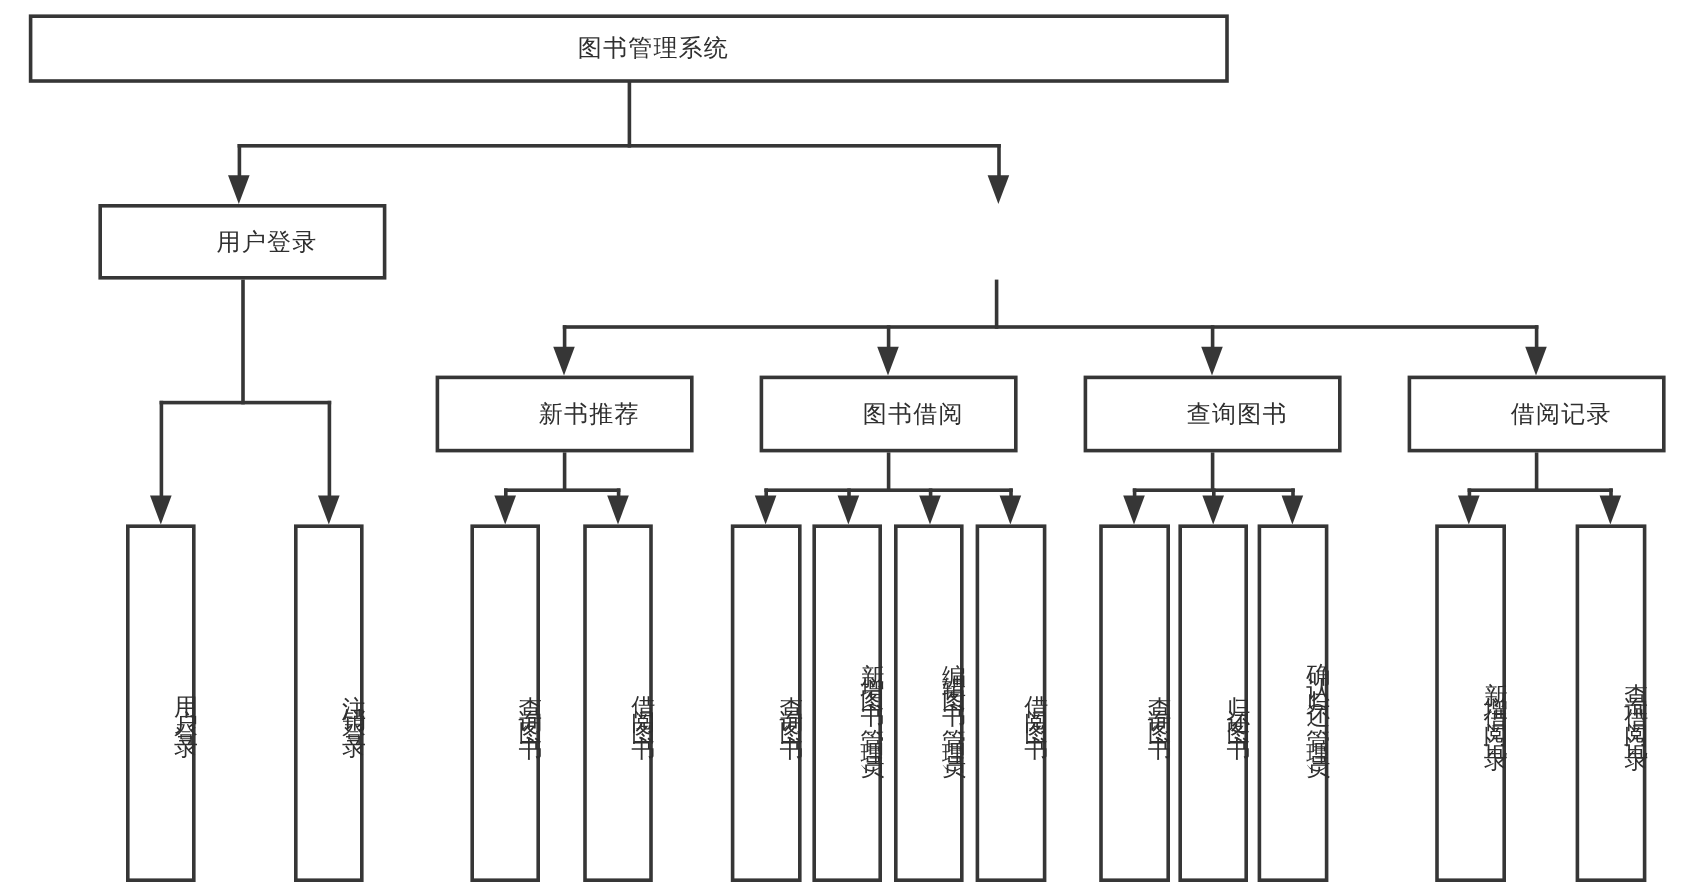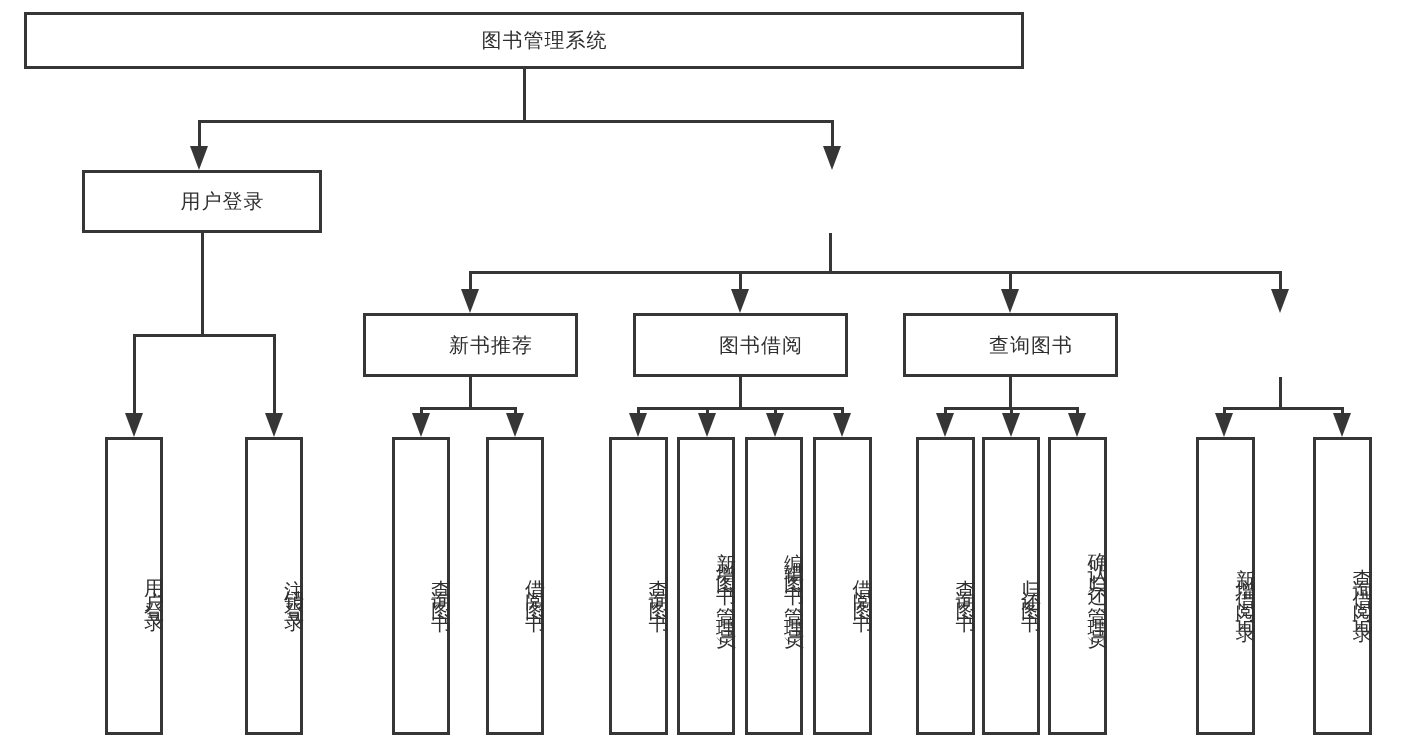--- a/index.html
+++ b/index.html
@@ -76,20 +76,23 @@
 
   <div class="box" style="left:633px;top:313px;width:215px;height:64px">
     <span>图书借阅</span>
   </div>
   <div class="box" style="left:363px;top:313px;width:215px;height:64px">
     <span>新书推荐</span>
   </div>
   <div class="box" style="left:903px;top:313px;width:215px;height:64px">
     <span>查询图书</span>
   </div>
+  <div class="box" style="left:1173px;top:313px;width:215px;height:64px">
+    <span>借阅记录</span>
+  </div>
 
   <div class="vline" style="left:468.5px;top:377px;height:33px"></div>
   <div class="hline" style="left:419.5px;top:407px;width:97px"></div>
   <div class="vline" style="left:419.5px;top:407px;height:10px"></div>
   <div class="ahead" style="left:412px;top:413px"></div>
   <div class="vline" style="left:513.5px;top:407px;height:10px"></div>
   <div class="ahead" style="left:506px;top:413px"></div>
 
   <div class="vline" style="left:738.5px;top:377px;height:33px"></div>
   <div class="hline" style="left:636.5px;top:407px;width:207px"></div>

